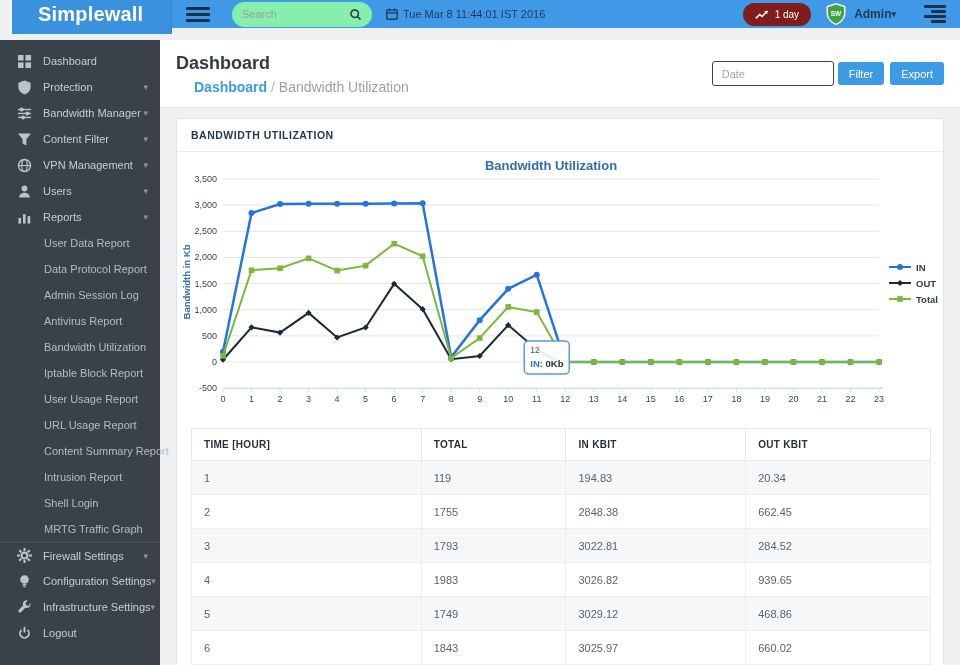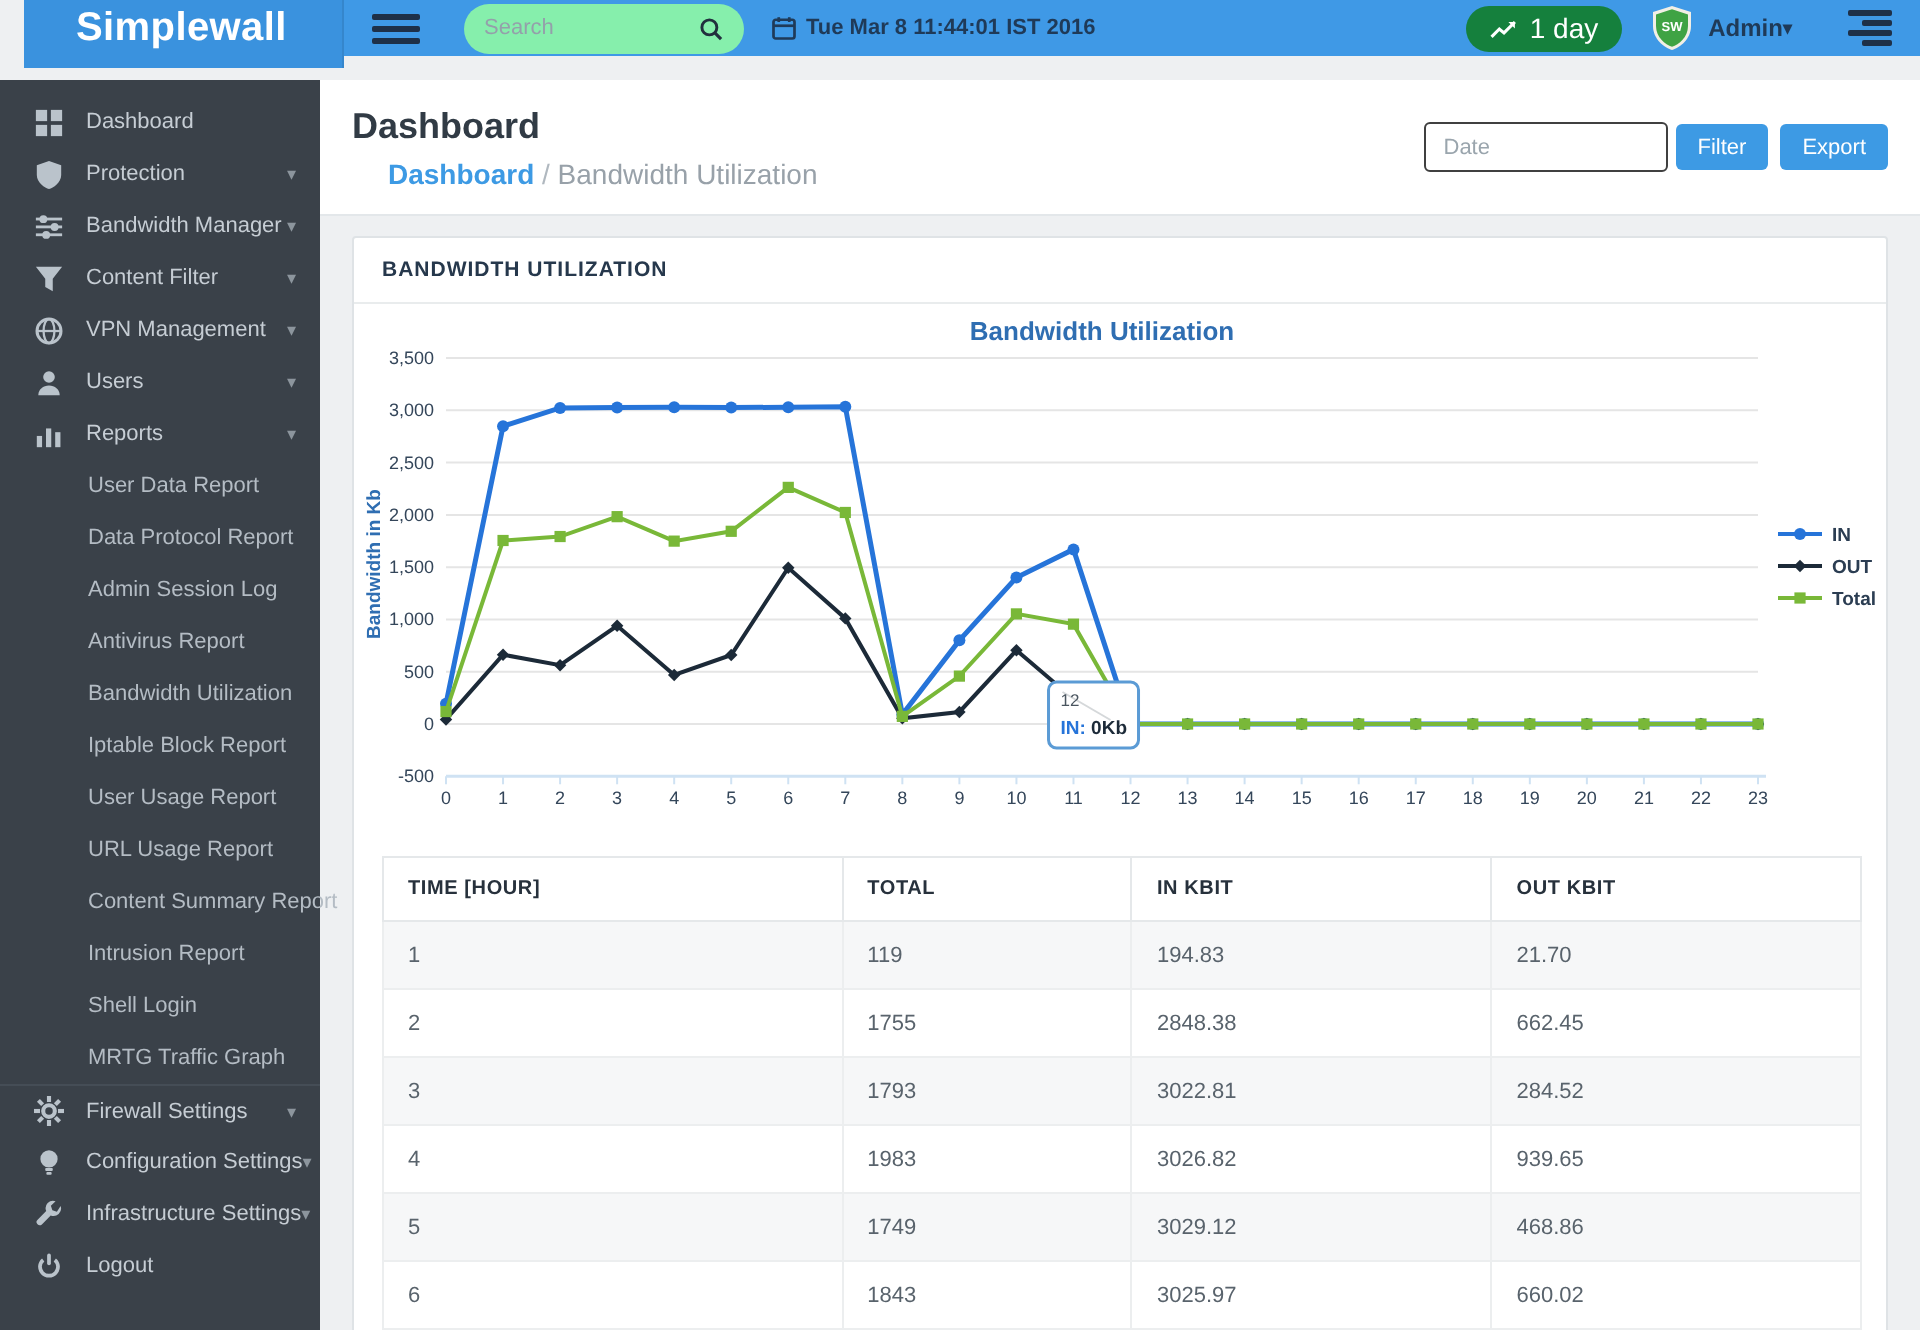--- a/index.html
+++ b/index.html
@@ -14,24 +14,24 @@
     font-size:20px; font-weight:bold; display:flex; align-items:center;
     padding-left:26px; letter-spacing:.2px; border-right:1px solid rgba(0,0,0,.08); flex:none; }
   .hamburger { width:24px; margin-left:14px; cursor:pointer; flex:none; }
   .hamburger span { display:block; height:3px; background:#1e3048; margin:3px 0; border-radius:1px; }
   .search-pill { margin-left:22px; width:140px; height:25px; background:#86efac;
     border-radius:13px; display:flex; align-items:center; padding:0 10px; flex:none; }
   .search-pill input { border:none; outline:none; flex:1; font-size:11px; color:#555;
     font-family:"Liberation Sans", sans-serif; min-width:0; background:transparent; }
   .search-pill input::placeholder { color:#94a0aa; }
   .hdr-date { display:flex; align-items:center; margin-left:14px; color:#1f3a58;
-    font-size:11px; font-weight:bold; gap:5px; flex:none; }
+    font-size:11px; font-weight:normal; gap:5px; flex:none; }
   .spacer { flex:1; }
-  .range-btn { height:23px; background:#15803d; color:#fff; border:none; border-radius:12px;
-    font-size:14px; padding:0 12px; display:flex; align-items:center; gap:6px; cursor:pointer;
+  .range-btn { height:23px; background:#7f1d1d; color:#fff; border:none; border-radius:12px;
+    font-size:10px; padding:0 12px; display:flex; align-items:center; gap:6px; cursor:pointer;
     font-family:"Liberation Sans", sans-serif; flex:none; }
   .avatar { width:22px; height:24px; margin-left:14px; flex:none; }
   .admin { display:flex; align-items:center; gap:0; margin-left:7px; color:#1f3a58;
     font-size:12px; font-weight:bold; cursor:pointer; flex:none; }
   .admin .caret { font-size:9px; }
   .right-menu { width:22px; margin:0 14px 0 28px; cursor:pointer; flex:none; }
   .right-menu span { display:block; height:2.5px; background:#1e3048; margin:2.5px 0; border-radius:1px; }
   .right-menu span.short { width:70%; margin-left:30%; }
 
   
@@ -454,21 +454,21 @@
                 <th style="width:145px">TOTAL</th>
                 <th style="width:180px">IN KBIT</th>
                 <th style="width:185px">OUT KBIT</th>
               </tr>
             </thead>
           <tbody id="tbl-body">
               <tr>
                 <td>1</td>
                 <td>119</td>
                 <td>194.83</td>
-                <td>21.70</td>
+                <td>20.34</td>
               </tr>
               <tr>
                 <td>2</td>
                 <td>1755</td>
                 <td>2848.38</td>
                 <td>662.45</td>
               </tr>
               <tr>
                 <td>3</td>
                 <td>1793</td>

